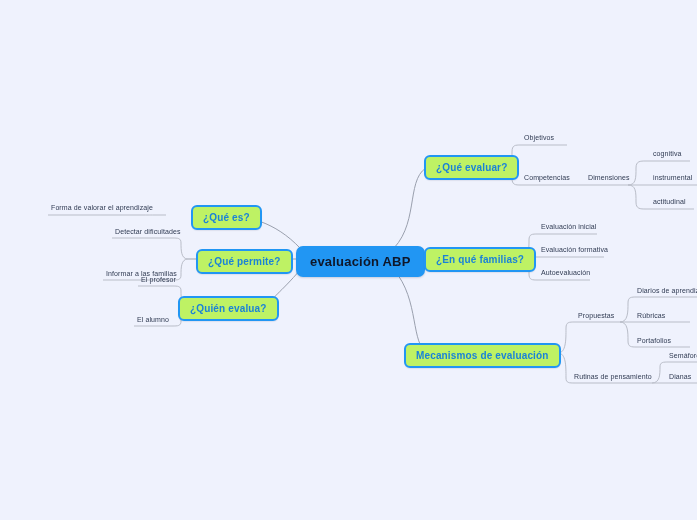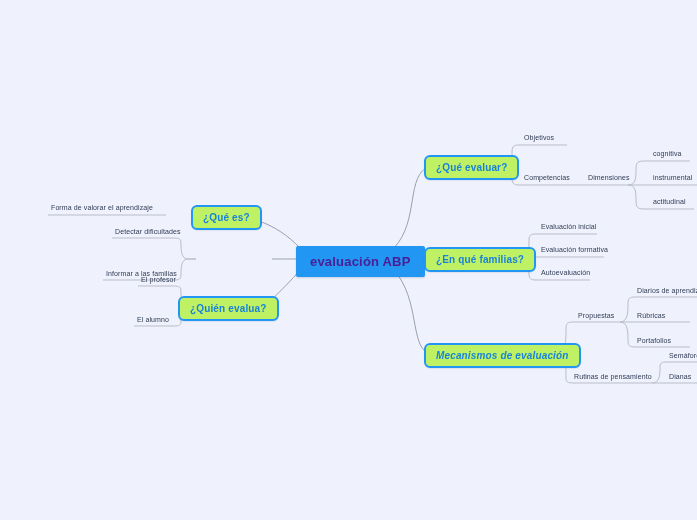--- a/index.html
+++ b/index.html
@@ -35,22 +35,22 @@
     stroke-width: 1;
   }
   .node {
     position: absolute;
     box-sizing: border-box;
     white-space: nowrap;
   }
   
   .root {
     background: #2196f3;
-    border-radius: 2px;
-    color: #4c1d95;
+    border-radius: 7px;
+    color: #0f172a;
     font-size: 13px;
     font-weight: bold;
     letter-spacing: 0.2px;
     padding: 8px 14px;
     box-shadow: 0 1px 2px rgba(20,40,80,0.18);
   }
   
   .branch {
     background: #bef264;
     border: 2px solid #2196f3;
@@ -134,41 +134,42 @@
     <path class="thin" d="M196 306 L 188 306 C 181 306, 181 314, 181 321 C 181 326, 178 326, 172 326"></path>
     <path class="thin" d="M172 286 L 138 286"></path>
     <path class="thin" d="M172 326 L 134 326"></path>
   </svg>
 
   <div class="node root" style="left:296px; top:246px;">evaluación ABP</div>
 
   <div class="node branch" style="left:166px; top:205px;margin-left:25px;">¿Qué es?</div>
   <div class="node leaf" style="left:48px; top:204px;">Forma de valorar el aprendizaje</div>
 
+  <div class="node branch" style="left:196px; top:249px;">¿Qué permite?</div>
   <div class="node leaf" style="left:112px; top:228px;">Detectar dificultades</div>
   <div class="node leaf" style="left:103px; top:270px;">Informar a las familias</div>
 
   <div class="node branch" style="left:178px; top:296px;">¿Quién evalua?</div>
   <div class="node leaf" style="left:138px; top:276px;">El profesor</div>
   <div class="node leaf" style="left:134px; top:316px;">El alumno</div>
 
   <div class="node branch" style="left:424px; top:155px;">¿Qué evaluar?</div>
   <div class="node leaf" style="left:521px; top:134px;">Objetivos</div>
   <div class="node leaf" style="left:521px; top:174px;">Competencias</div>
   <div class="node leaf" style="left:585px; top:174px;">Dimensiones</div>
   <div class="node leaf" style="left:650px; top:150px;">cognitiva</div>
   <div class="node leaf" style="left:650px; top:174px;">instrumental</div>
   <div class="node leaf" style="left:650px; top:198px;">actitudinal</div>
 
   <div class="node branch" style="left:424px; top:247px;">¿En qué familias?</div>
   <div class="node leaf" style="left:538px; top:223px;">Evaluación inicial</div>
   <div class="node leaf" style="left:538px; top:246px;">Evaluación formativa</div>
   <div class="node leaf" style="left:538px; top:269px;">Autoevaluación</div>
 
-  <div class="node branch" style="left:424px; top:343px;font-style:italic;">Mecanismos de evaluación</div>
+  <div class="node branch" style="left:404px; top:343px;">Mecanismos de evaluación</div>
   <div class="node leaf" style="left:575px; top:312px;">Propuestas</div>
   <div class="node leaf" style="left:634px; top:287px;">Diarios de aprendizaje</div>
   <div class="node leaf" style="left:634px; top:312px;">Rúbricas</div>
   <div class="node leaf" style="left:634px; top:337px;">Portafolios</div>
   <div class="node leaf" style="left:571px; top:373px;">Rutinas de pensamiento</div>
   <div class="node leaf" style="left:666px; top:352px;">Semáforos</div>
   <div class="node leaf" style="left:666px; top:373px;">Dianas</div>
 
 </div>
 

